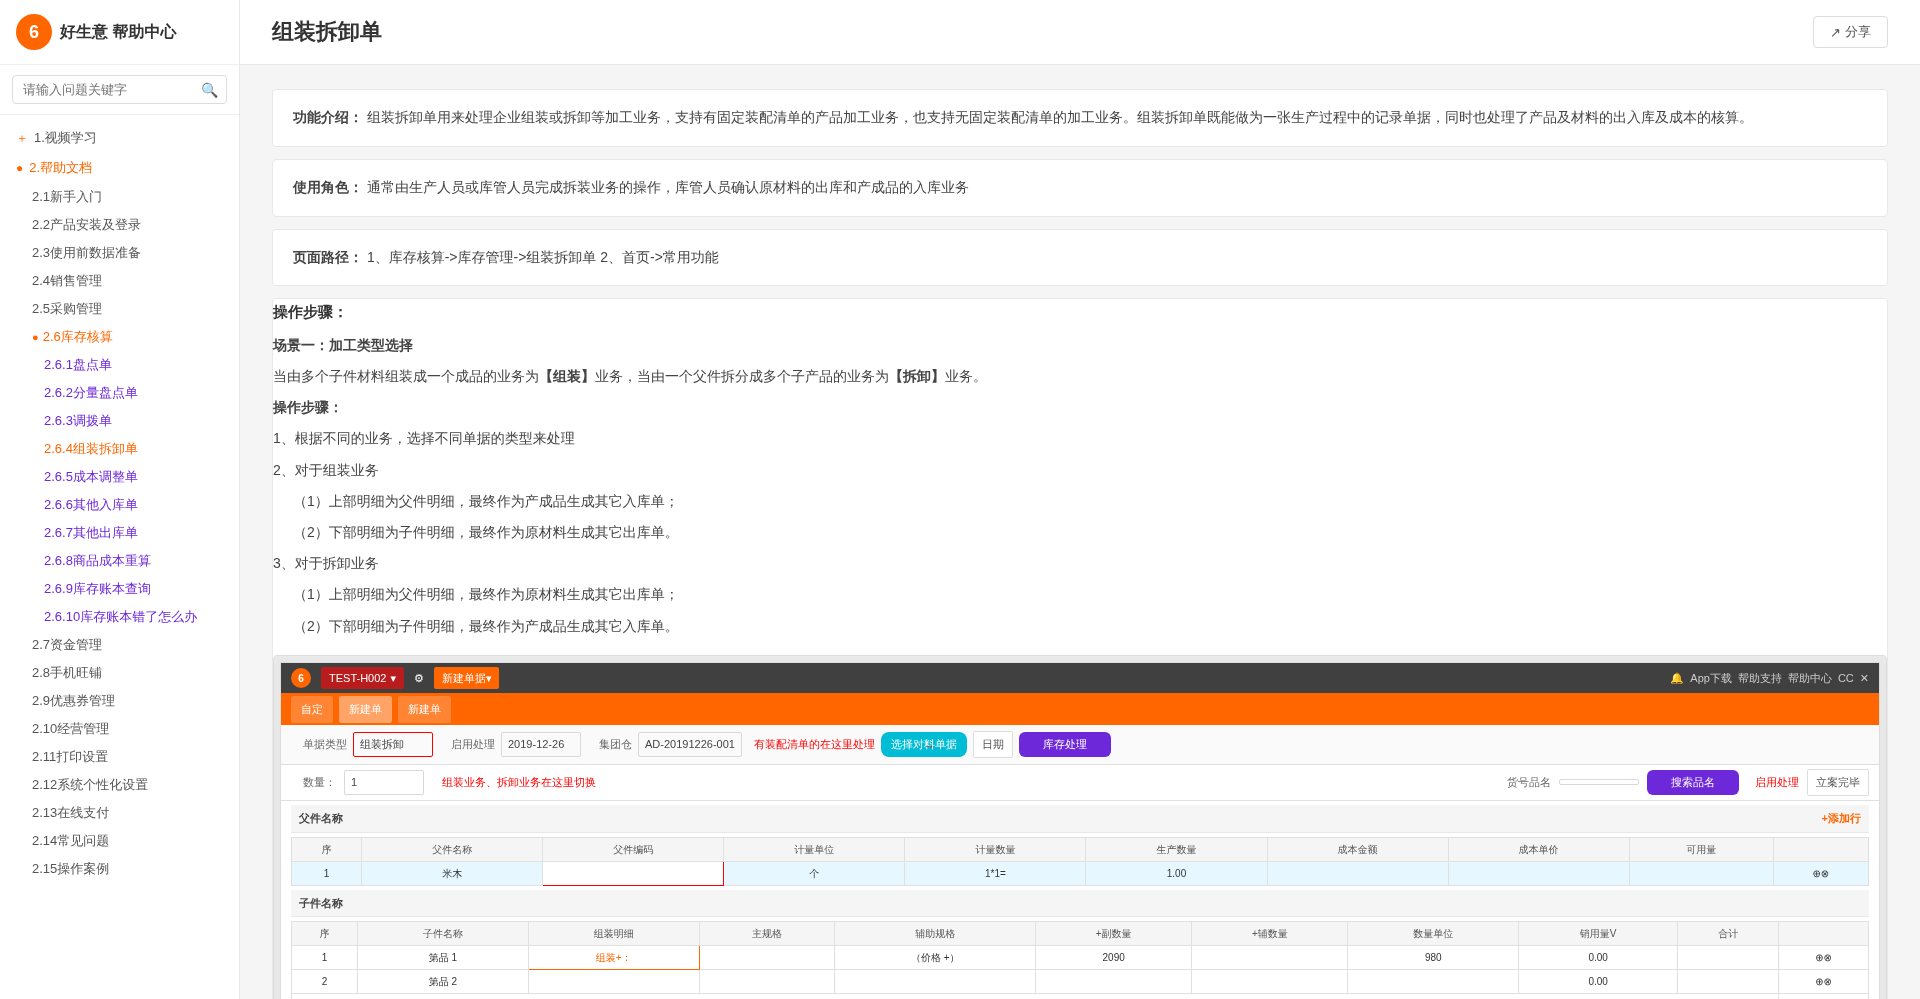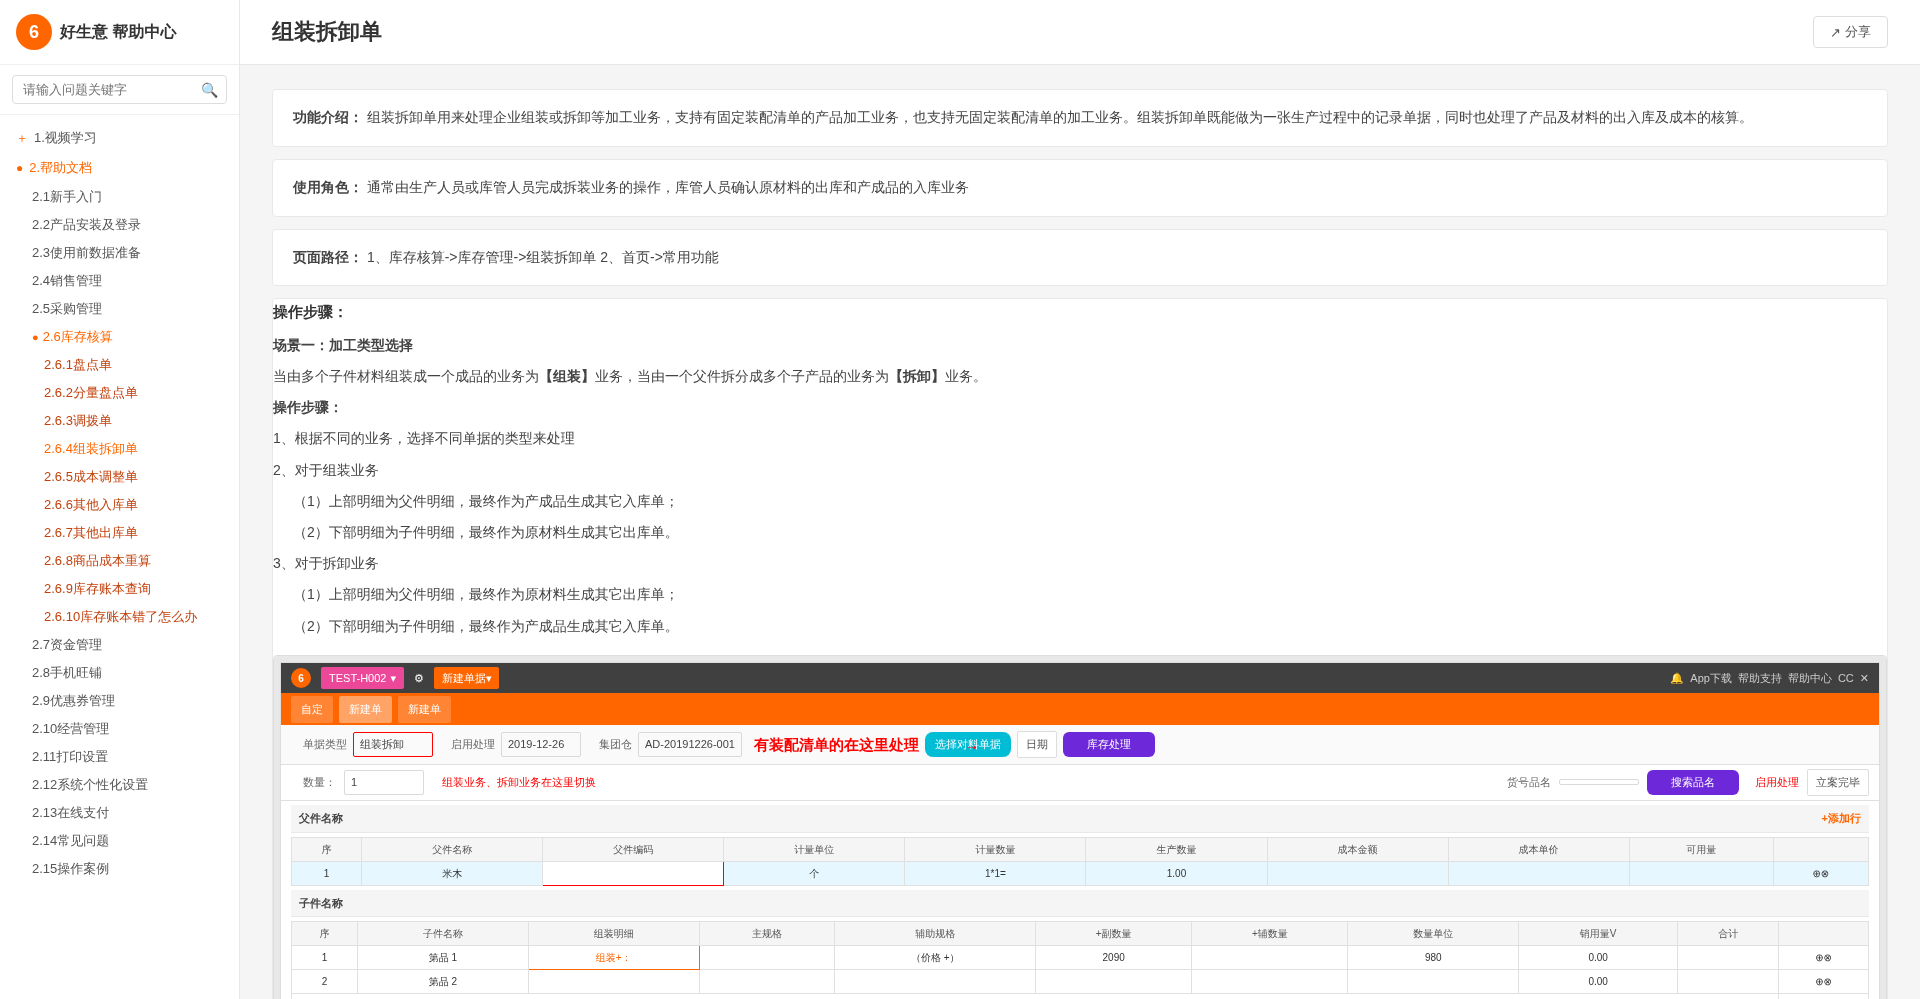--- a/index.html
+++ b/index.html
@@ -83,21 +83,21 @@
       font-size: 13px;
       color: #555;
       cursor: pointer;
       display: flex;
       align-items: center;
       gap: 4px;
     }
     .nav-sub-sub-item {
       padding: 5px 16px 5px 44px;
       font-size: 13px;
-      color: #c2410c;
+      color: #6d28d9;
       cursor: pointer;
     }
     .nav-sub-sub-item.active { color: #f60; }
 
     
     #main {
       flex: 1;
       display: flex;
       flex-direction: column;
       overflow: hidden;
@@ -187,21 +187,21 @@
       font-size: 11px;
     }
     .app-top-left { display: flex; align-items: center; gap: 10px; }
     .app-top-right { display: flex; align-items: center; gap: 10px; }
     .app-logo-small {
       width: 20px; height: 20px; background: #f60; border-radius: 50%;
       display: flex; align-items: center; justify-content: center;
       font-size: 10px; font-weight: bold;
     }
     .app-selector {
-      background: #ec4899; padding: 2px 8px; border-radius: 2px; font-size: 11px;
+      background: #b91c1c; padding: 2px 8px; border-radius: 2px; font-size: 11px;
       display: flex; align-items: center; gap: 4px;
     }
     .app-icons { display: flex; gap: 6px; font-size: 11px; color: #ccc; }
 
     .app-nav-bar {
       background: #f60;
       color: #fff;
       display: flex;
       align-items: center;
       padding: 0 10px;
@@ -419,21 +419,21 @@
 
             <div class="app-toolbar">
               <div class="app-field-row">
                 <span class="app-label">单据类型</span>
                 <div class="app-input app-input-red">组装拆卸</div>
                 <span class="app-label">启用处理</span>
                 <div class="app-input">2019-12-26</div>
                 <span class="app-label">集团仓</span>
                 <div class="app-input">AD-20191226-001</div>
                 <div style="flex:1;"></div>
-                <div style="color:#f00; font-size:15px; position:relative;font-weight:bold;">
+                <div style="color:#f00; font-size:11px; position:relative;">
                   有装配清单的在这里处理
                   <span style="position:absolute; right:-60px; top:0; color:#f00;">→</span>
                 </div>
                 <div class="teal-btn">选择对料单据</div>
                 <div class="app-btn-white">日期</div>
                 <div class="app-btn-orange">库存处理</div>
               </div>
             </div>
 
             <div style="background:#fff; border-bottom:1px solid #e0e0e0; padding:4px 10px; display:flex; align-items:center; gap:8px; font-size:11px; position:relative;justify-content:flex-end;">

